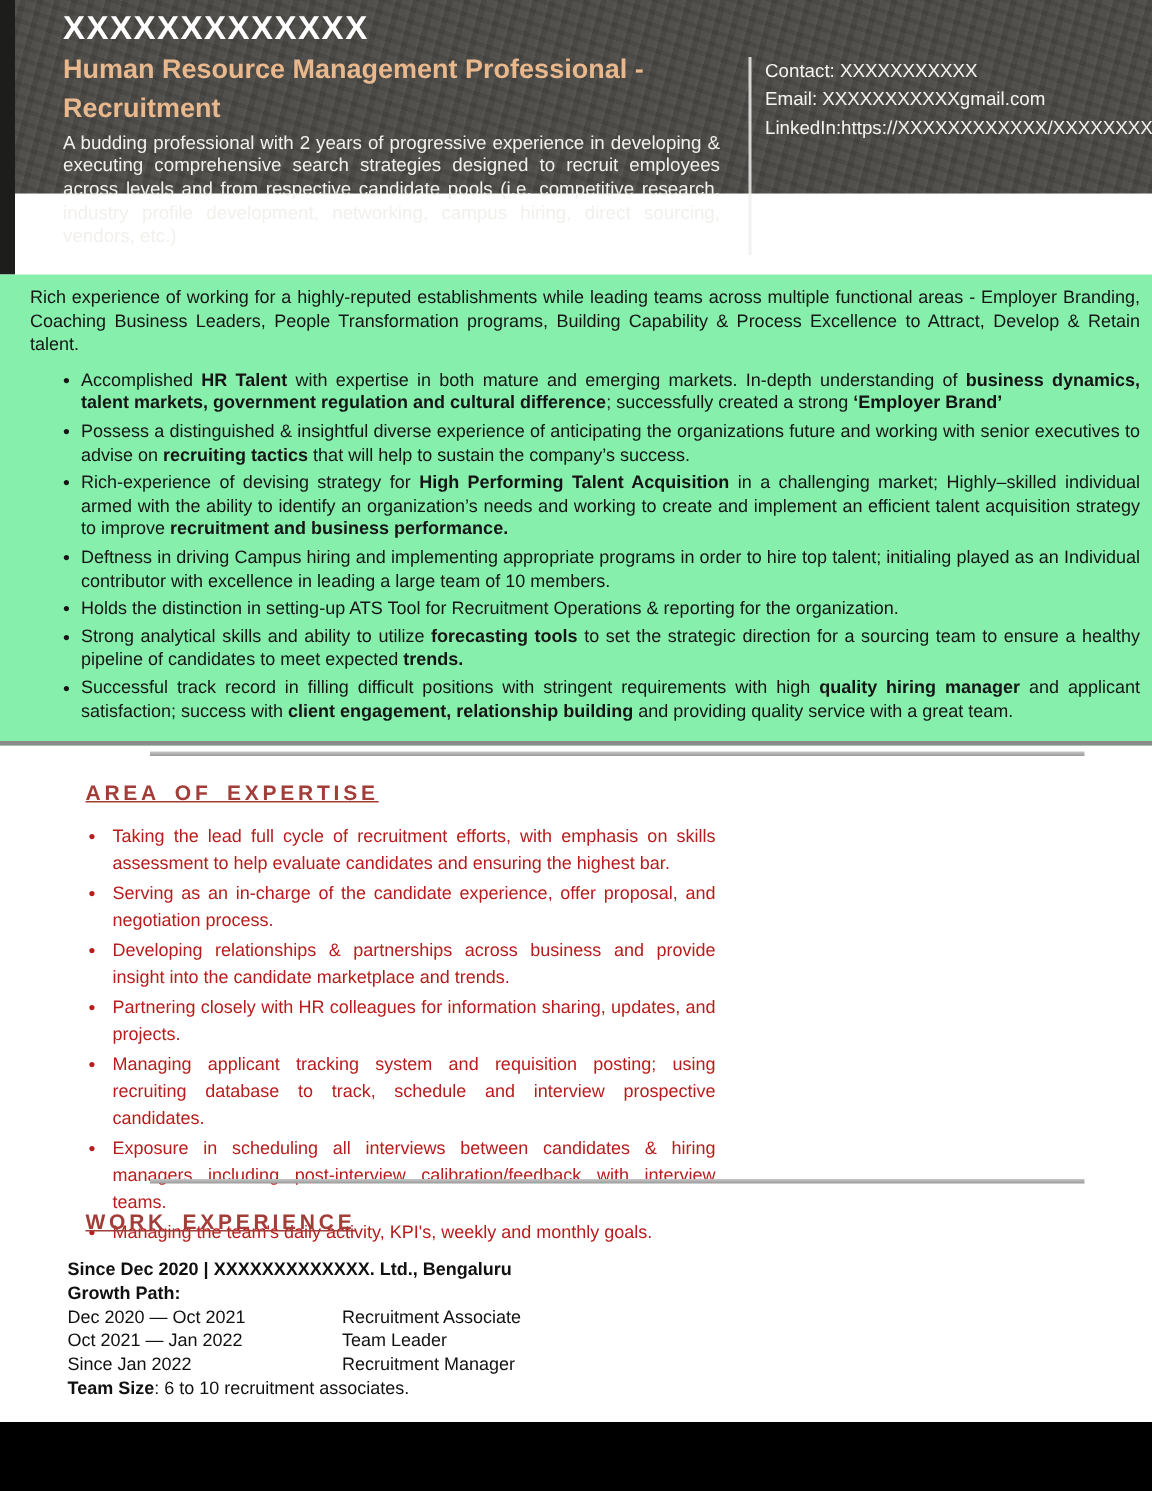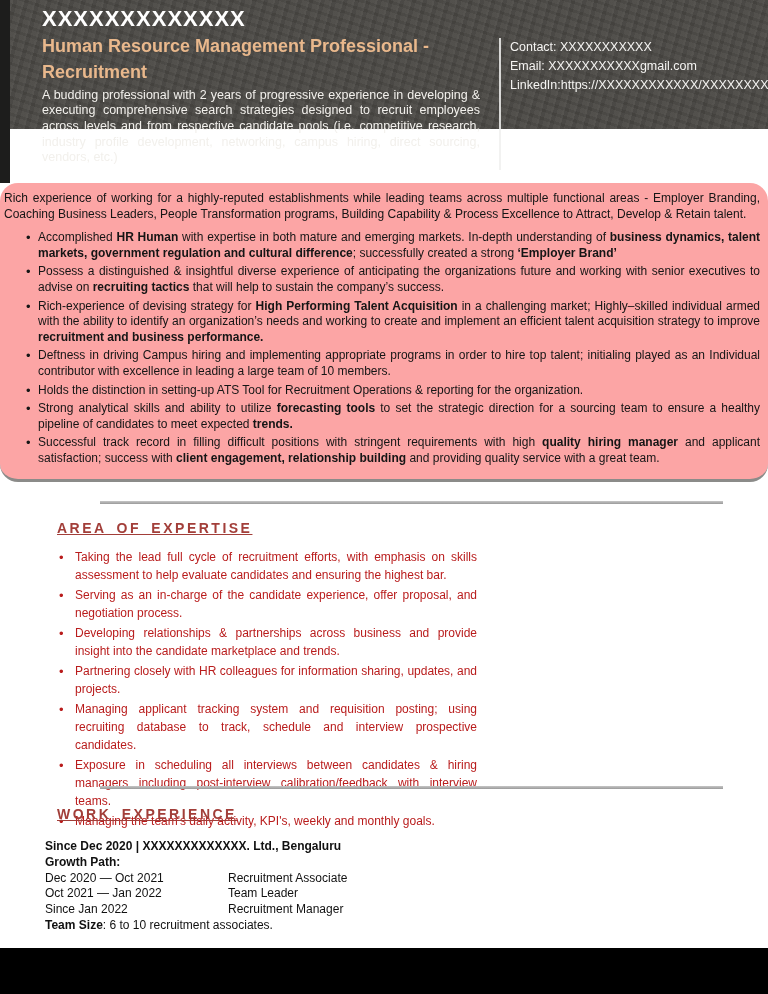--- a/index.html
+++ b/index.html
@@ -21,22 +21,22 @@
   .header-inner{position:absolute;top:6px;left:42px;width:438px;color:#f4f2ee;}
   .candidate-name{font-size:22px;font-weight:bold;color:#ffffff;letter-spacing:1px;line-height:1.2;}
   .headline{font-size:18px;font-weight:bold;color:#e9b88c;line-height:1.4;margin-top:2px;}
   .header-summary{font-size:12.5px;line-height:1.25;text-align:justify;margin-top:3px;color:#f2f0ec;}
   .contact-block{position:absolute;top:38px;left:510px;width:250px;color:#f5f4f2;font-size:12.5px;line-height:1.5;}
   .contact-separator{position:absolute;top:38px;left:499px;width:2px;height:132px;background:rgba(240,240,238,0.85);}
 
   
   .profile{
     position:absolute;top:183px;left:0;width:768px;box-sizing:border-box;
-    background:#fca5a5;border-bottom:3px solid #8b8b89;
-    padding:8px 8px 9px 4px;font-size:12px;line-height:1.3;color:#151515;border-radius:18px;
+    background:#86efac;border-bottom:3px solid #8b8b89;
+    padding:8px 8px 9px 20px;font-size:12px;line-height:1.3;color:#151515;
   }
   .profile-intro{text-align:justify;margin:0 0 8px 0;}
   ul.profile-bullets{margin:0;padding:0;list-style:none;}
   ul.profile-bullets li{
     position:relative;margin:0 0 3px 0;padding-left:34px;text-align:justify;
   }
   ul.profile-bullets li::before{
     content:"\2022";position:absolute;left:22px;top:0;font-size:13px;
   }
 
@@ -85,21 +85,21 @@
     <div class="contact-block">
       <div>Contact: XXXXXXXXXXX</div>
       <div>Email: XXXXXXXXXXXgmail.com</div>
       <div>LinkedIn:https://XXXXXXXXXXXX/XXXXXXXXX/XXX</div>
     </div>
   </div>
 
   <div class="profile">
     <p class="profile-intro">Rich experience of working for a highly-reputed establishments while leading teams across multiple functional areas - Employer Branding, Coaching Business Leaders, People Transformation programs, Building Capability &amp; Process Excellence to Attract, Develop &amp; Retain talent.</p>
     <ul class="profile-bullets">
-        <li>Accomplished <b>HR Human</b> with expertise in both mature and emerging markets. In-depth understanding of <b>business dynamics, talent markets, government regulation and cultural difference</b>; successfully created a strong <b>‘Employer Brand’</b></li>
+        <li>Accomplished <b>HR Talent</b> with expertise in both mature and emerging markets. In-depth understanding of <b>business dynamics, talent markets, government regulation and cultural difference</b>; successfully created a strong <b>‘Employer Brand’</b></li>
         <li>Possess a distinguished &amp; insightful diverse experience of anticipating the organizations future and working with senior executives to advise on <b>recruiting tactics</b> that will help to sustain the company’s success.</li>
         <li>Rich-experience of devising strategy for <b>High Performing Talent Acquisition</b> in a challenging market; Highly–skilled individual armed with the ability to identify an organization’s needs and working to create and implement an efficient talent acquisition strategy to improve <b>recruitment and business performance.</b></li>
         <li>Deftness in driving Campus hiring and implementing appropriate programs in order to hire top talent; initialing played as an Individual contributor with excellence in leading a large team of 10 members.</li>
         <li>Holds the distinction in setting-up ATS Tool for Recruitment Operations &amp; reporting for the organization.</li>
         <li>Strong analytical skills and ability to utilize <b>forecasting tools</b> to set the strategic direction for a sourcing team to ensure a healthy pipeline of candidates to meet expected <b>trends.</b></li>
         <li>Successful track record in filling difficult positions with stringent requirements with high <b>quality hiring manager</b> and applicant satisfaction; success with <b>client engagement, relationship building</b> and providing quality service with a great team.</li>
       </ul>
   </div>
 
   <div class="section-rule rule-1"></div>

